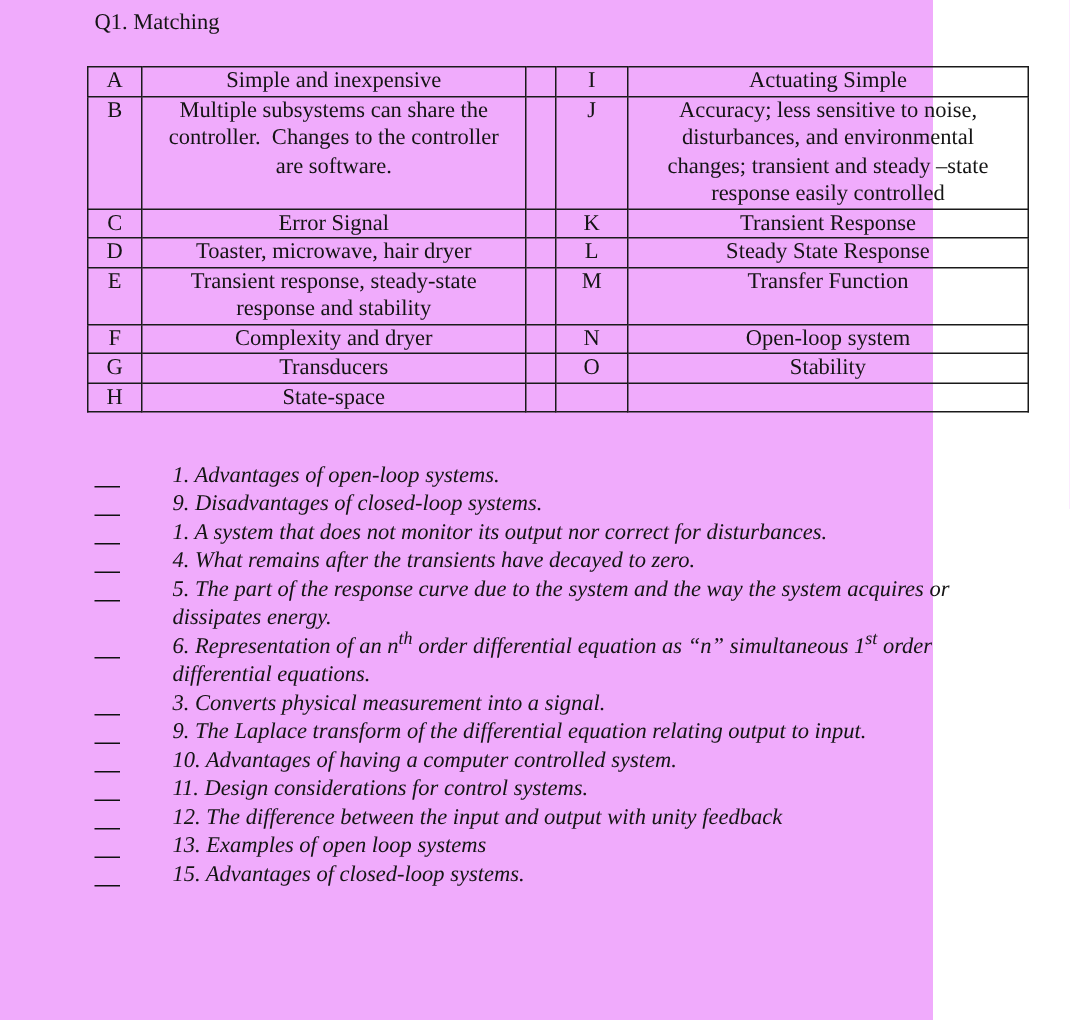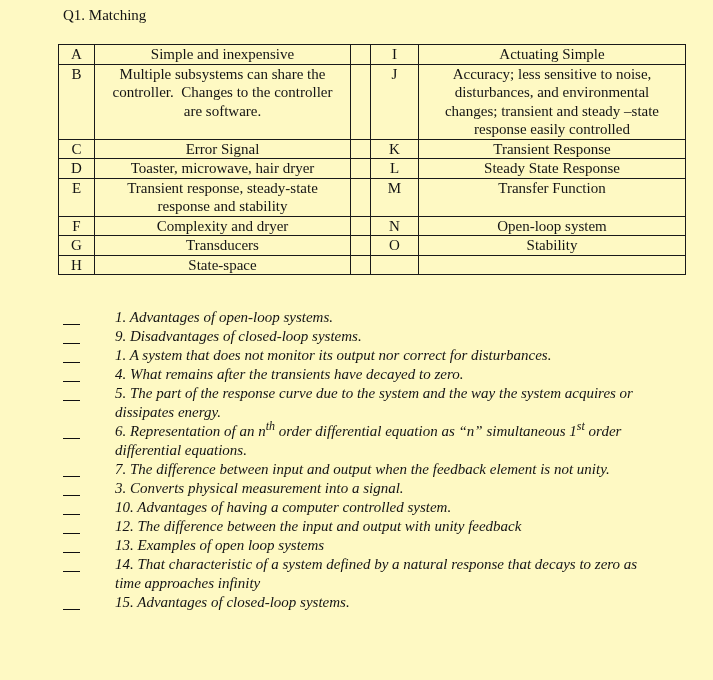--- a/index.html
+++ b/index.html
@@ -10,23 +10,23 @@
   body {
     width: 713px;
     height: 680px;
     overflow: hidden;
     font-family: "Liberation Serif", serif;
     color: #141414;
     position: relative;
   }
   .page {
     position: relative;
-    width: 713px;
+    width: 622px;
     height: 680px;
-    background: #fef9c3;
+    background: #f0abfc;
   }
   .title {
     position: absolute;
     left: 63px;
     top: 6px;
     font-size: 15px;
     line-height: 18px;
     white-space: nowrap;
   }
   table.match {
@@ -194,53 +194,53 @@
     <div class="item">
       <span class="blankcol">
           <span class="blank"></span>
         </span>
       <span class="itext">6. Representation of an n<sup>th</sup> order differential equation as “n” simultaneous 1<sup>st</sup> order<br>differential equations.</span>
     </div>
     <div class="item">
       <span class="blankcol">
           <span class="blank"></span>
         </span>
-      <span class="itext">7. The difference between input and output when the feedback element is not unity.</span>
-    </div>
-    <div class="item">
-      <span class="blankcol">
-          <span class="blank"></span>
-        </span>
       <span class="itext">3. Converts physical measurement into a signal.</span>
     </div>
     <div class="item">
       <span class="blankcol">
           <span class="blank"></span>
         </span>
+      <span class="itext">9. The Laplace transform of the differential equation relating output to input.</span>
+    </div>
+    <div class="item">
+      <span class="blankcol">
+          <span class="blank"></span>
+        </span>
       <span class="itext">10. Advantages of having a computer controlled system.</span>
     </div>
     <div class="item">
       <span class="blankcol">
           <span class="blank"></span>
         </span>
+      <span class="itext">11. Design considerations for control systems.</span>
+    </div>
+    <div class="item">
+      <span class="blankcol">
+          <span class="blank"></span>
+        </span>
       <span class="itext">12. The difference between the input and output with unity feedback</span>
     </div>
     <div class="item">
       <span class="blankcol">
           <span class="blank"></span>
         </span>
       <span class="itext">13. Examples of open loop systems</span>
     </div>
     <div class="item">
       <span class="blankcol">
           <span class="blank"></span>
         </span>
-      <span class="itext">14. That characteristic of a system defined by a natural response that decays to zero as<br>time approaches infinity</span>
-    </div>
-    <div class="item">
-      <span class="blankcol">
-          <span class="blank"></span>
-        </span>
       <span class="itext">15. Advantages of closed-loop systems.</span>
     </div>
   </div>
 
 </div>
 
 </body></html>

